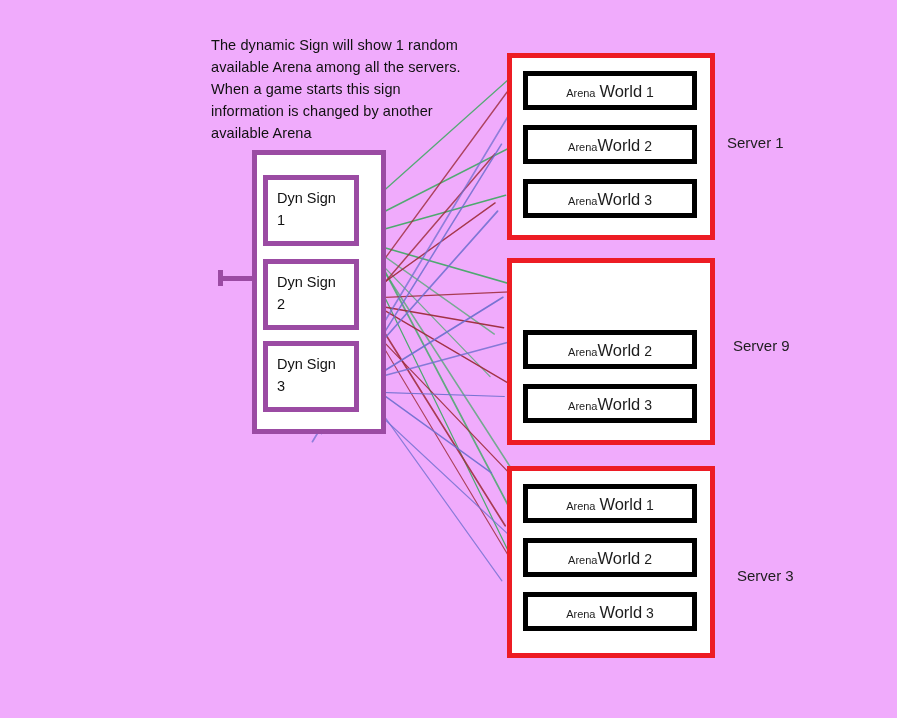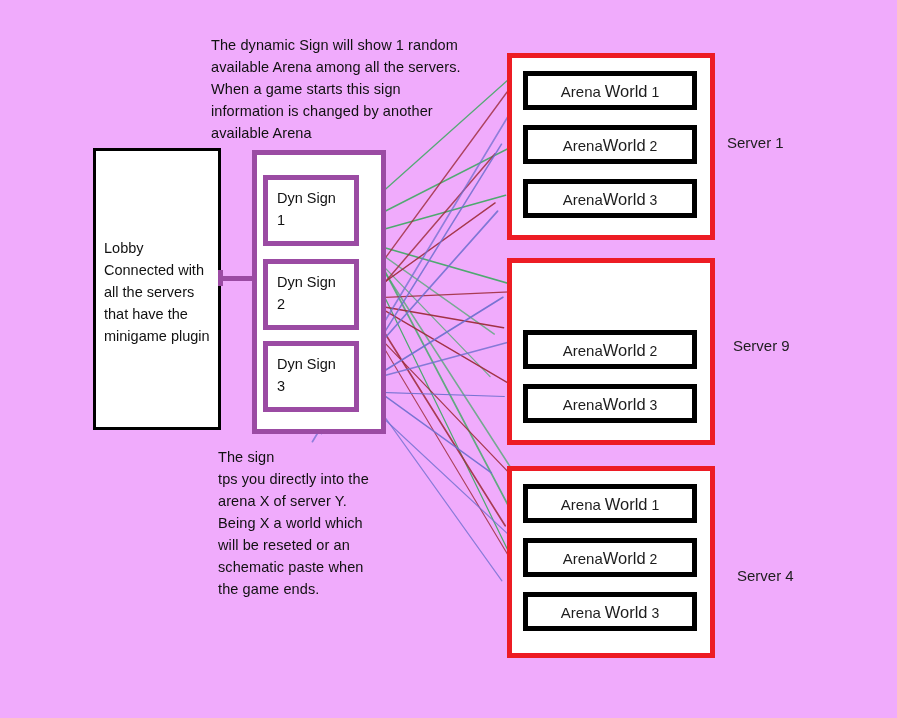--- a/index.html
+++ b/index.html
@@ -143,21 +143,21 @@
   .arena-label {
     position: absolute;
     left: 0;
     right: 0;
     top: 6px;
     text-align: center;
     font-size: 14px;
     color: #1d1d1d;
     white-space: nowrap;
   }
-  .arena-label .w-small { font-size: 15px; }
+  .arena-label .w-small { font-size: 11px; }
   .arena-label .w-big   { font-size: 16.5px; }
 
   .server-label {
     position: absolute;
     font-size: 15px;
     color: #1d1d1d;
     white-space: nowrap;
   }
   #server-label-0 { left: 727px; top: 134px; }
   #server-label-1 { left: 733px; top: 337px; }
@@ -197,35 +197,21 @@
       <line x1="312.1" y1="351.7" x2="513.7" y2="539.5" stroke="#6f6fd0" stroke-width="1.19" stroke-linecap="round" opacity="0.81"></line>
       <line x1="333.4" y1="345.2" x2="501.9" y2="580.8" stroke="#6f6fd0" stroke-width="1.20" stroke-linecap="round" opacity="0.79"></line>
     </svg>
 
   <div class="note" id="note-top">The dynamic Sign will show 1 random
 available Arena among all the servers.
 When a game starts this sign
 information is changed by another
 available Arena</div>
 
-  <div class="note" id="note-bottom">The sign
-tps you directly into the
-arena X of server Y.
-Being X a world which
-will be reseted or an
-schematic paste when
-the game ends.</div>
-
-  <div id="lobby-box">
-    <div id="lobby-text">Lobby
-Connected with
-all the servers
-that have the
-minigame plugin</div>
-  </div>
+
   <div id="lobby-connector-stub"></div>
   <div id="lobby-connector"></div>
 
   <div id="sign-container">
     <div class="sign-box" id="sign-box-0">
       <div class="sign-label">Dyn Sign
 1</div>
     </div>
     <div class="sign-box" id="sign-box-1">
       <div class="sign-label">Dyn Sign
@@ -264,15 +250,15 @@
     <div class="arena-box arena-0">
       <div class="arena-label"><span class="w-small">Arena</span> <span class="w-big">World</span> <span>1</span></div>
     </div>
     <div class="arena-box arena-1">
       <div class="arena-label"><span class="w-small">Arena</span><span class="w-big">World</span> <span>2</span></div>
     </div>
     <div class="arena-box arena-2">
       <div class="arena-label"><span class="w-small">Arena</span> <span class="w-big">World</span> <span>3</span></div>
     </div>
   </div>
-  <div class="server-label" id="server-label-2">Server 4</div>
+  <div class="server-label" id="server-label-2">Server 3</div>
 
 </div>
 
 </body></html>

